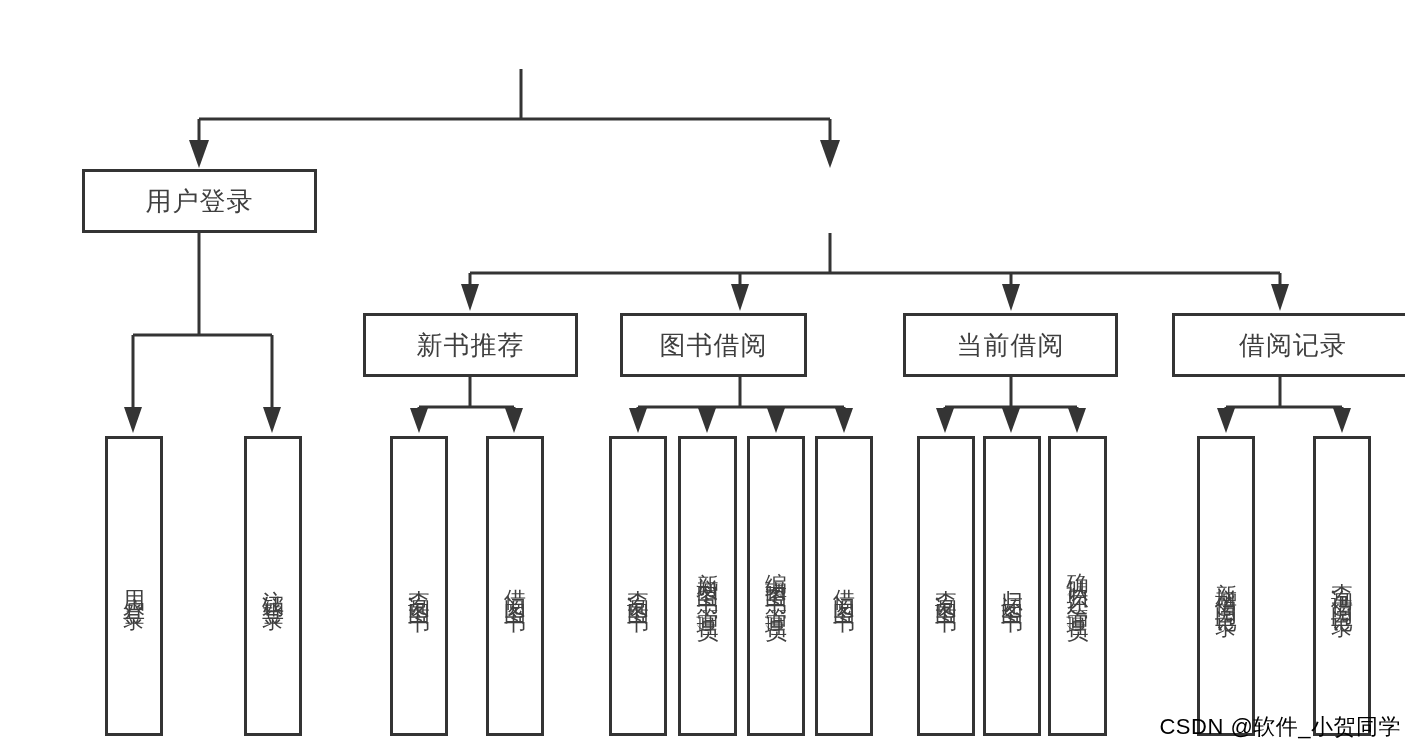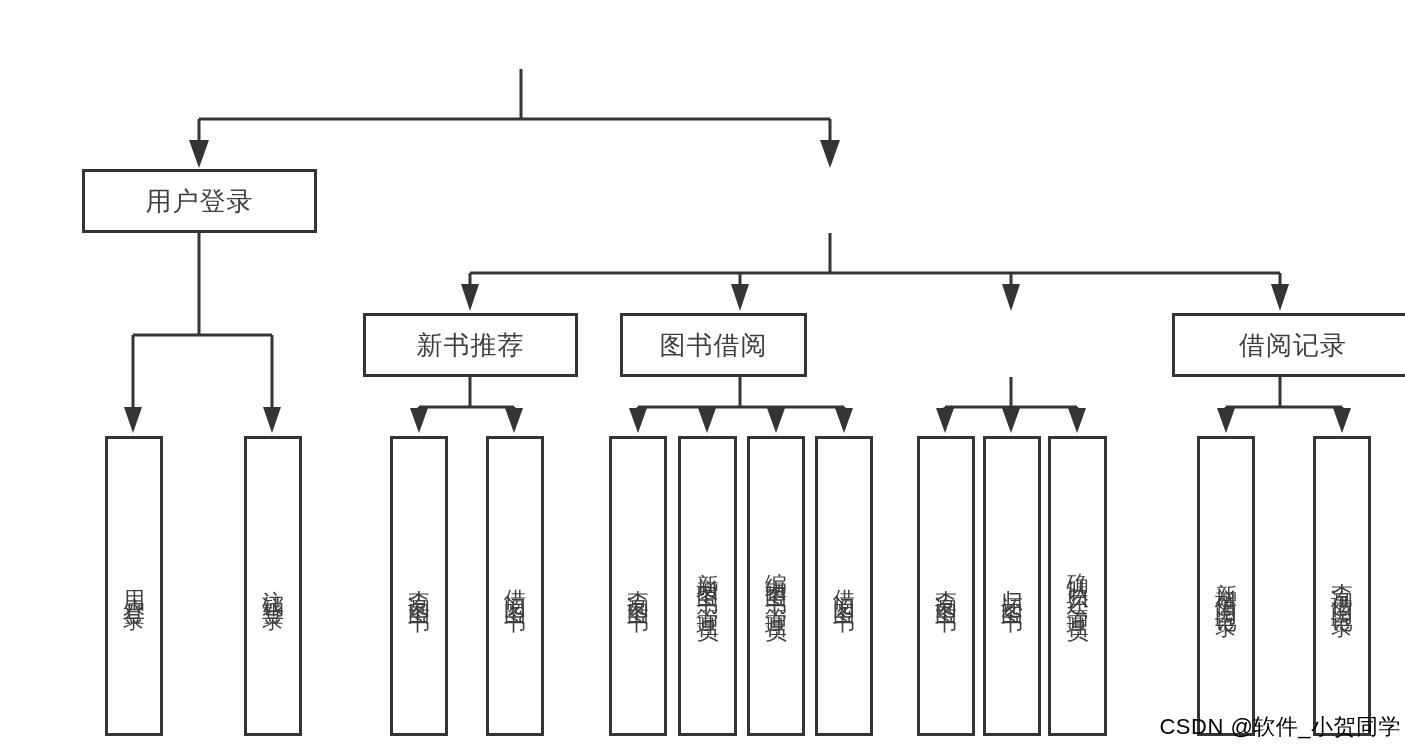--- a/index.html
+++ b/index.html
@@ -130,20 +130,23 @@
   <div class="box" style="left:82px; top:169px; width:235px; height:64px;">
     <span class="hlabel">用户登录</span>
   </div>
 
   <div class="box" style="left:363px; top:313px; width:215px; height:64px;">
     <span class="hlabel">新书推荐</span>
   </div>
   <div class="box" style="left:620px; top:313px; width:187px; height:64px;">
     <span class="hlabel">图书借阅</span>
   </div>
+  <div class="box" style="left:903px; top:313px; width:215px; height:64px;">
+    <span class="hlabel">当前借阅</span>
+  </div>
   <div class="box" style="left:1172px; top:313px; width:242px; height:64px;text-align:right;">
     <span class="hlabel">借阅记录</span>
   </div>
 
   <div class="box leaf" style="left:105px;">
     <span class="vlabel">用户登录</span>
   </div>
   <div class="box leaf" style="left:244px;">
     <span class="vlabel">注销登录</span>
   </div>

